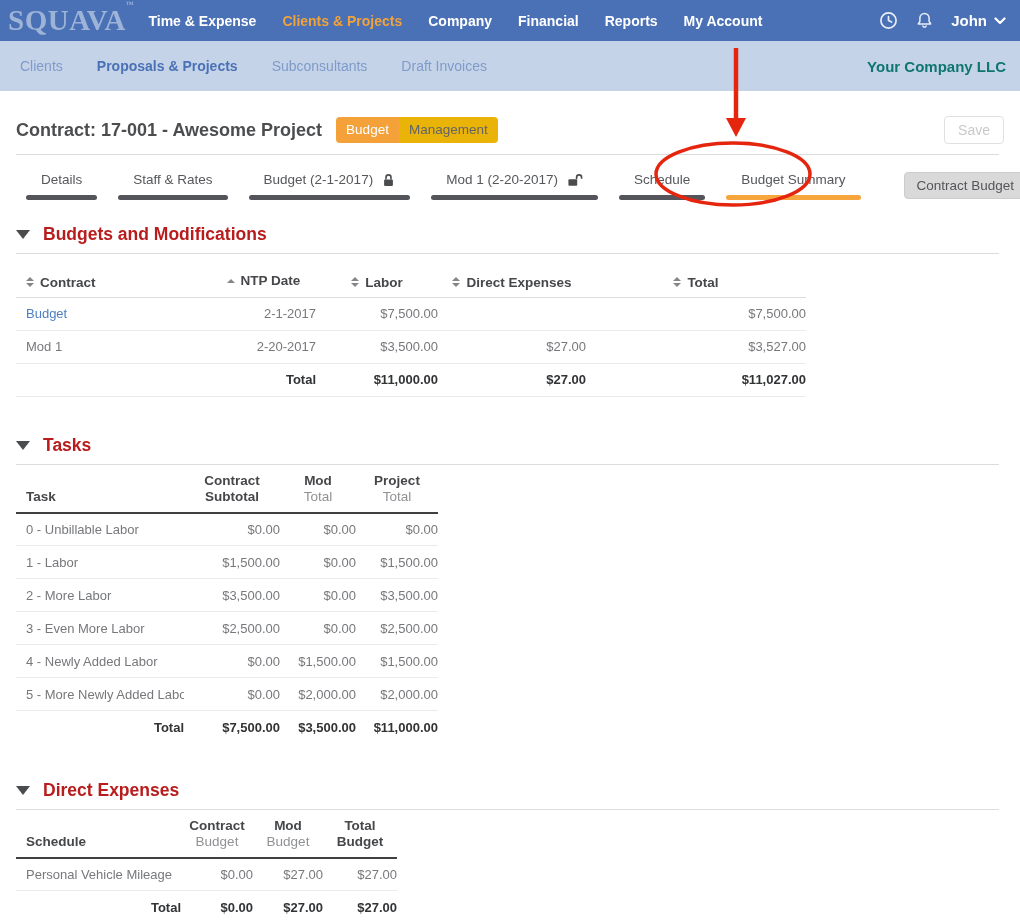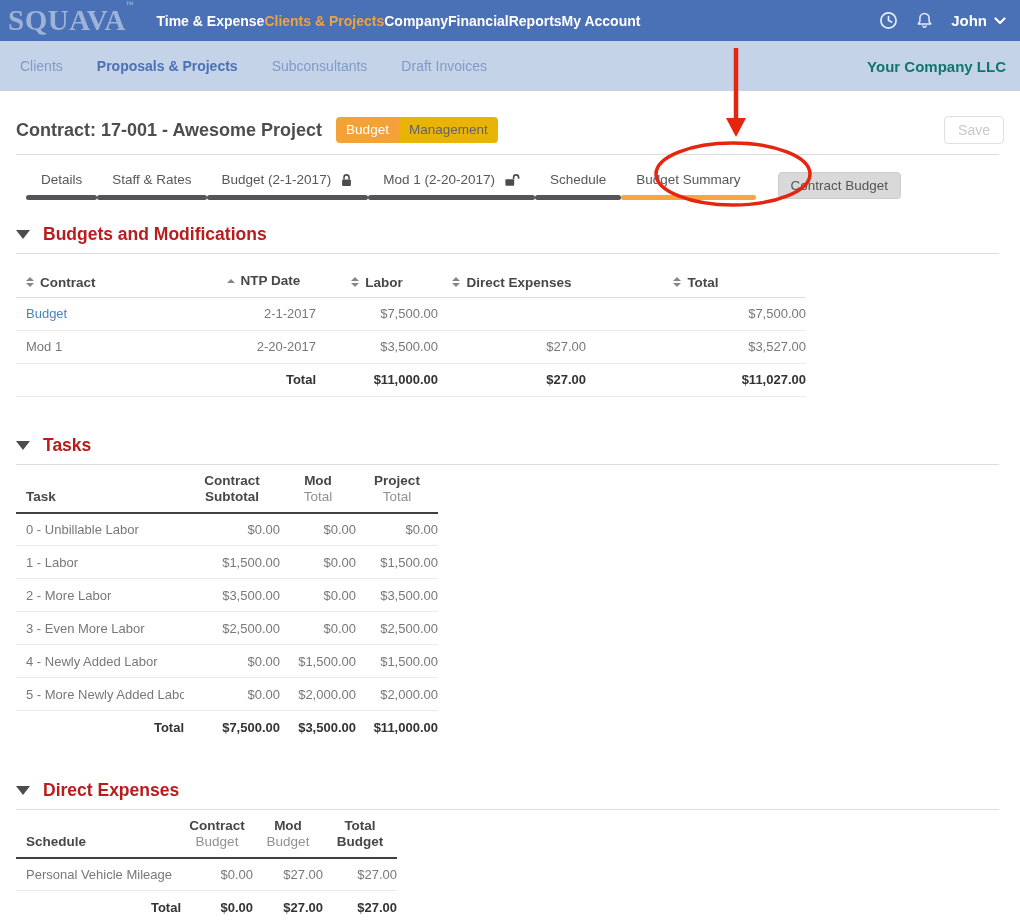--- a/index.html
+++ b/index.html
@@ -9,25 +9,25 @@
     background:#ffffff; color:#4c4d4f;
     width:1020px; height:921px; overflow:hidden; position:relative;
   }
   
   .navbar {
     height:41px; background:#4a70b5; display:flex; align-items:center;
     padding:0 14px 0 8px;
   }
   .logo {
     font-family:"Liberation Serif", serif; font-weight:700; font-size:29px;
-    color:#9db4d8; letter-spacing:.5px; line-height:41px; margin-right:22px;
+    color:#9db4d8; letter-spacing:.5px; line-height:41px; margin-right:14px;
     cursor:pointer; white-space:nowrap;
   }
   .logo sup { font-size:8px; vertical-align:top; line-height:10px; }
-  .nav-items { display:flex; align-items:center; }
+  .nav-items { display:flex; gap:26px; align-items:center; }
   .nav-item {
     color:#ffffff; font-size:14px; font-weight:700; text-decoration:none;
     white-space:nowrap; cursor:pointer;
   }
   .nav-item.active { color:#f0a23c; }
   .nav-right { margin-left:auto; display:flex; align-items:center; gap:17px; }
   .nav-icon { width:19px; height:19px; display:block; cursor:pointer; }
   .nav-user { display:flex; align-items:center; gap:7px; cursor:pointer; }
   .nav-user-name { color:#ffffff; font-size:15px; font-weight:700; }
   
@@ -45,21 +45,21 @@
   .toggle-group { display:flex; margin-left:14px; }
   .toggle-btn { font-size:13.5px; padding:5px 10px; cursor:pointer; line-height:16px; }
   .toggle-btn.on { background:#f5a13a; color:#ffffff; border-radius:4px 0 0 4px; }
   .toggle-btn.off { background:#eab308; color:#636467; border-radius:0 4px 4px 0; }
   .save-btn {
     margin-left:auto; border:1px solid #e0e0e0; color:#c9c9c9; background:#ffffff;
     font-size:14px; padding:5px 13px; border-radius:4px; cursor:default;
   }
   .hrule { border:none; border-top:1px solid #dcdcdc; margin-right:5px; }
   
-  .tabs-row { display:flex; align-items:flex-start; margin:17px 0 0 10px; }
+  .tabs-row { display:flex; align-items:flex-start; gap:21px; margin:17px 0 0 10px; }
   .tab { display:flex; flex-direction:column; align-items:stretch; cursor:pointer; }
   .tab-label-wrap {
     display:flex; align-items:center; justify-content:center; gap:9px;
     padding:0 15px 8px 15px; font-size:13.5px; color:#56575a; white-space:nowrap;
   }
   .tab-bar { height:5px; border-radius:2.5px; background:#54555b; }
   .tab.active .tab-bar { background:#f7a53d; }
   .lock-svg { display:block; }
   .cb-btn {
     margin-left:22px; background:#d9d9d9; border:1px solid #cccccc; color:#55565a;

